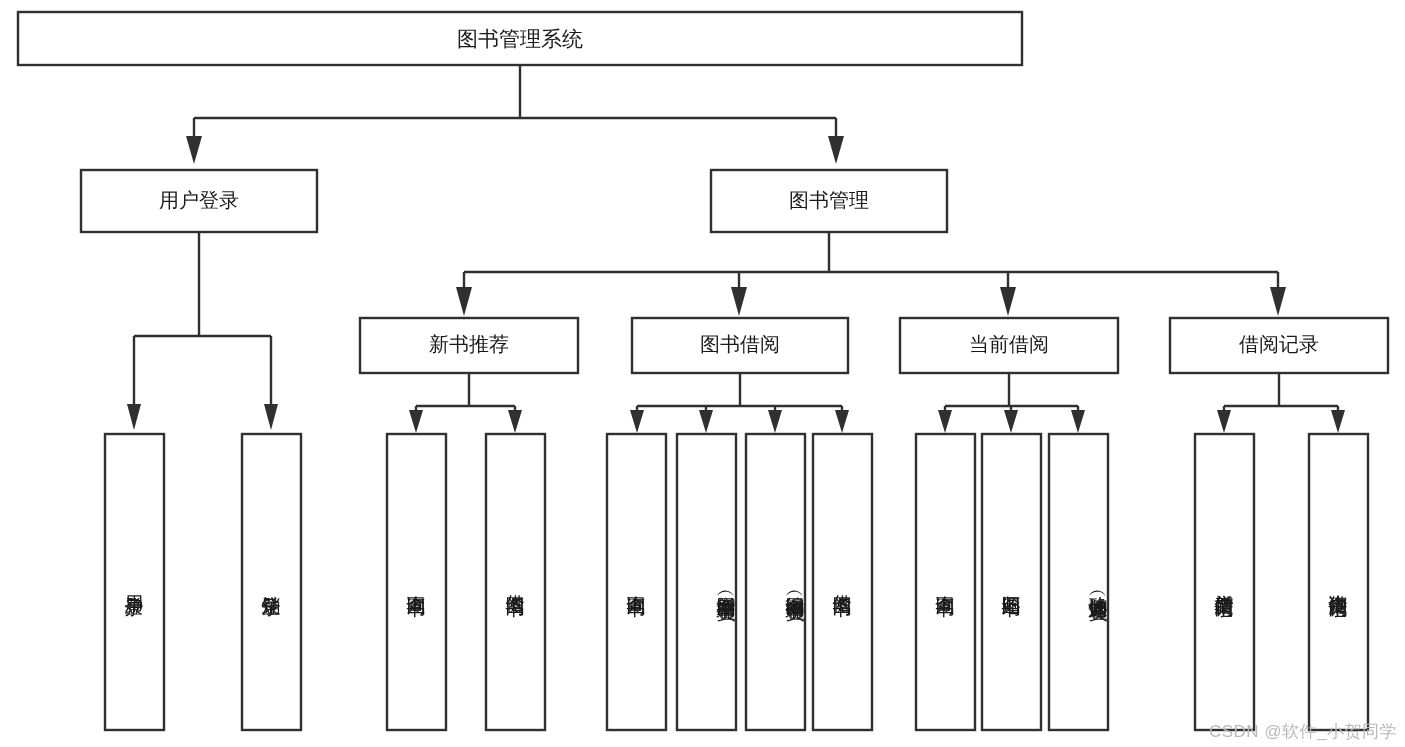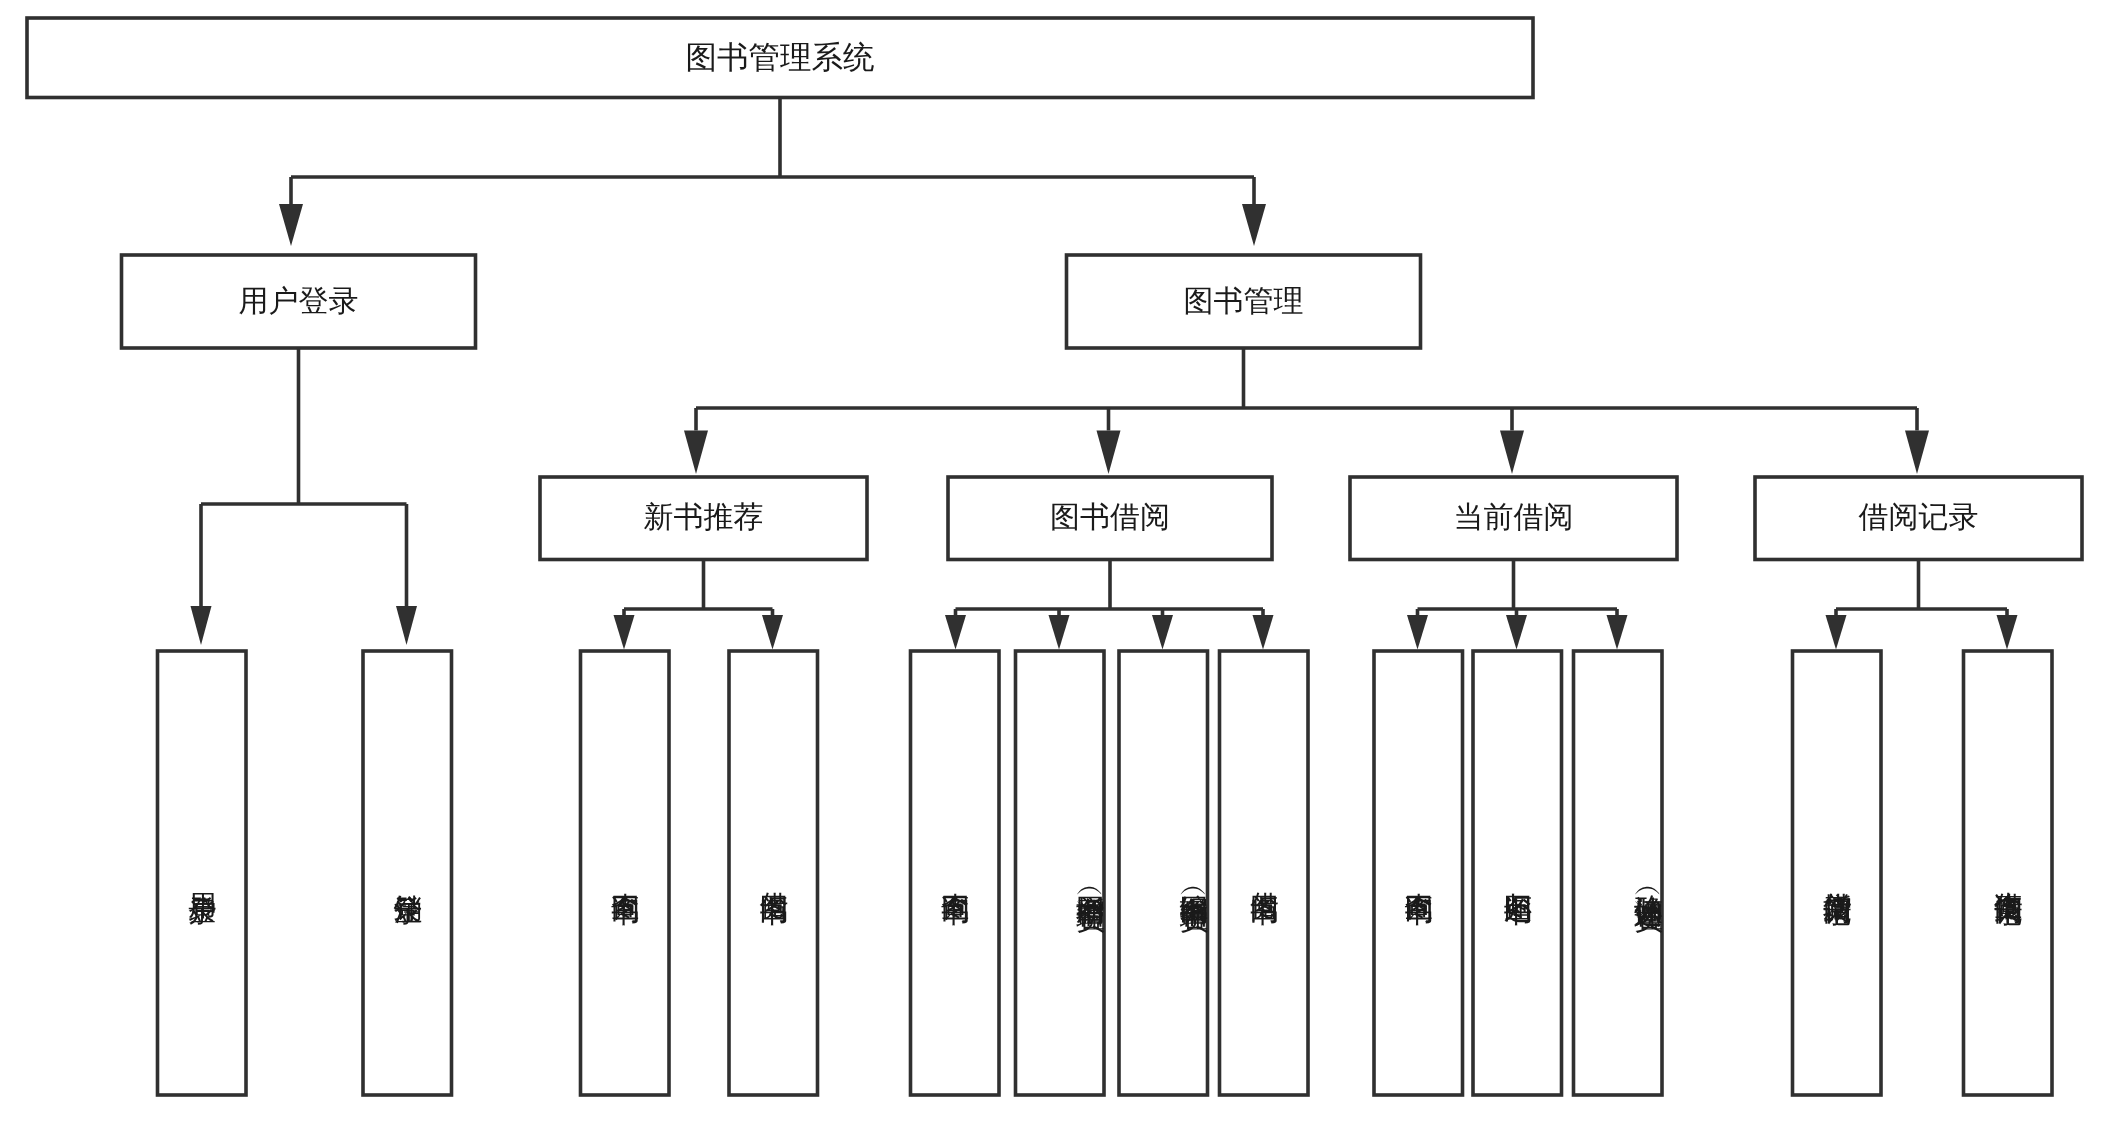--- a/index.html
+++ b/index.html
@@ -210,14 +210,15 @@
   <div class="vlabel" style="left:746px; top:434px; width:59px; height:296px; align-items:flex-start; padding-top:6px; box-sizing:border-box;">编辑图书（管理员）</div>
   <div class="vlabel" style="left:813px; top:434px; width:59px; height:296px;">借阅图书</div>
 
   <div class="vlabel" style="left:916px; top:434px; width:59px; height:296px;">查询图书</div>
   <div class="vlabel" style="left:982px; top:434px; width:59px; height:296px;">归还图书</div>
   <div class="vlabel" style="left:1049px; top:434px; width:59px; height:296px; align-items:flex-start; padding-top:6px; box-sizing:border-box;">确认归还（管理员）</div>
 
   <div class="vlabel" style="left:1195px; top:434px; width:59px; height:296px;">新增借阅记录</div>
   <div class="vlabel" style="left:1309px; top:434px; width:59px; height:296px;">查询借阅记录</div>
 
+  <div class="watermark">CSDN @软件_小贺同学</div>
 
 </div>
 
 </body></html>

